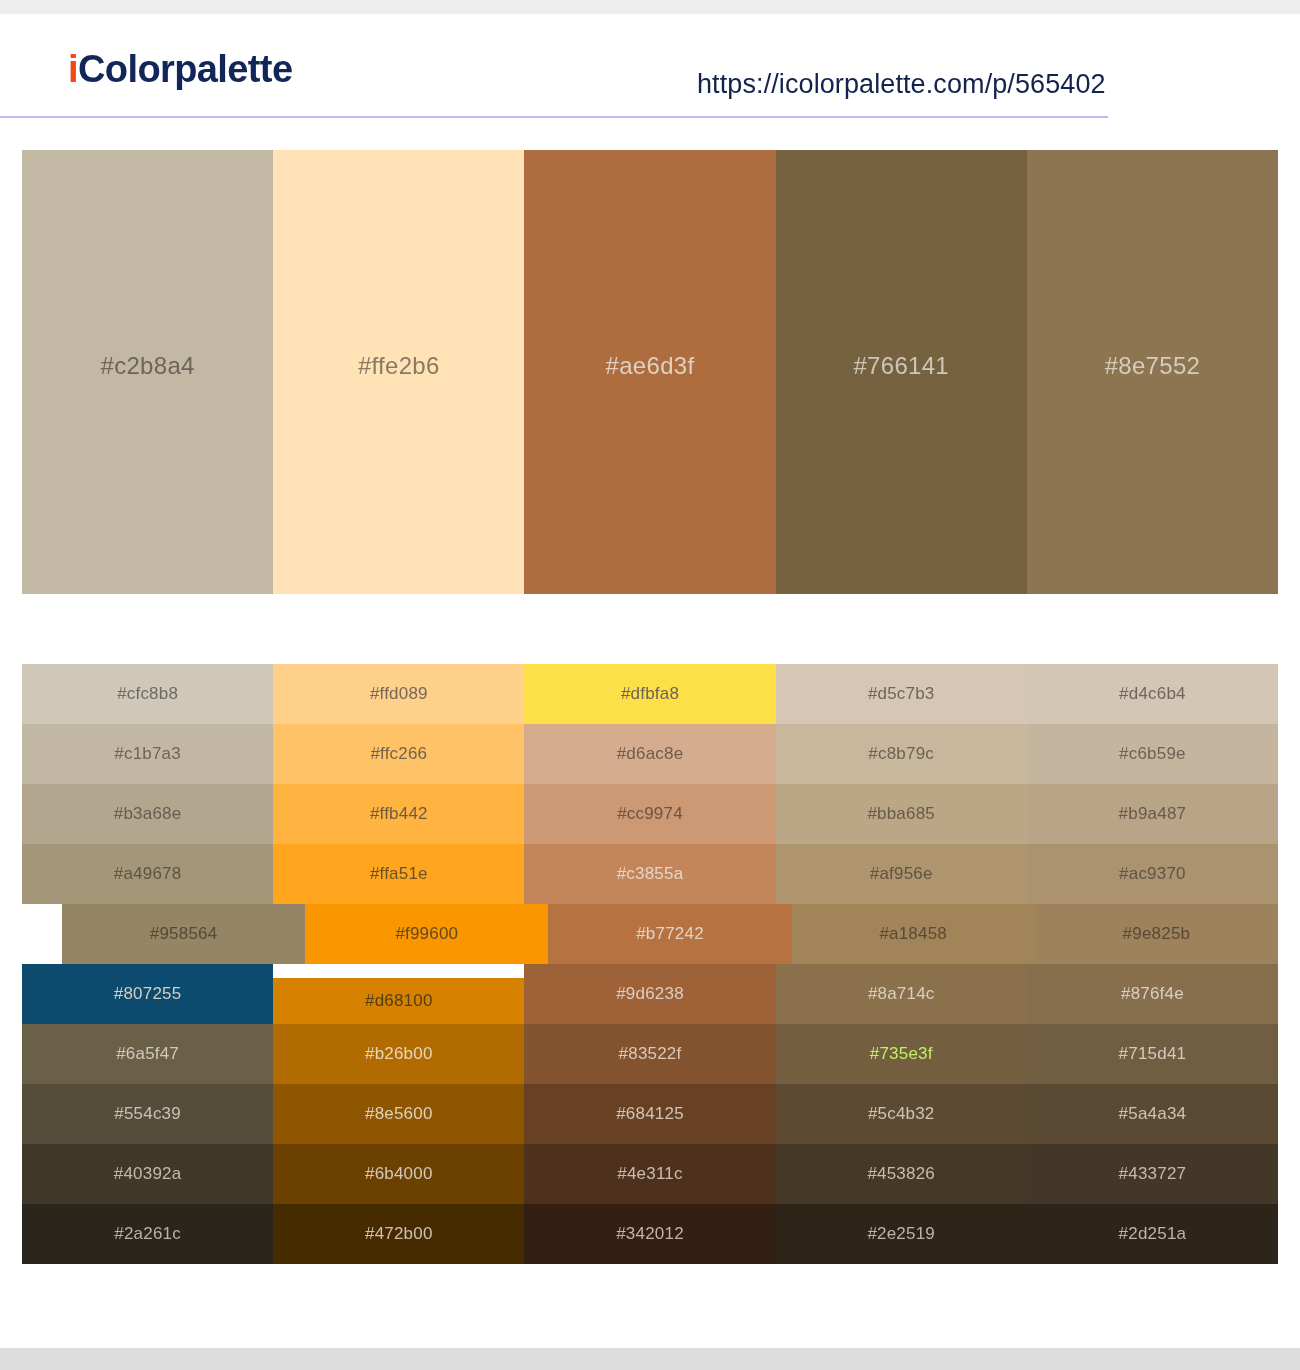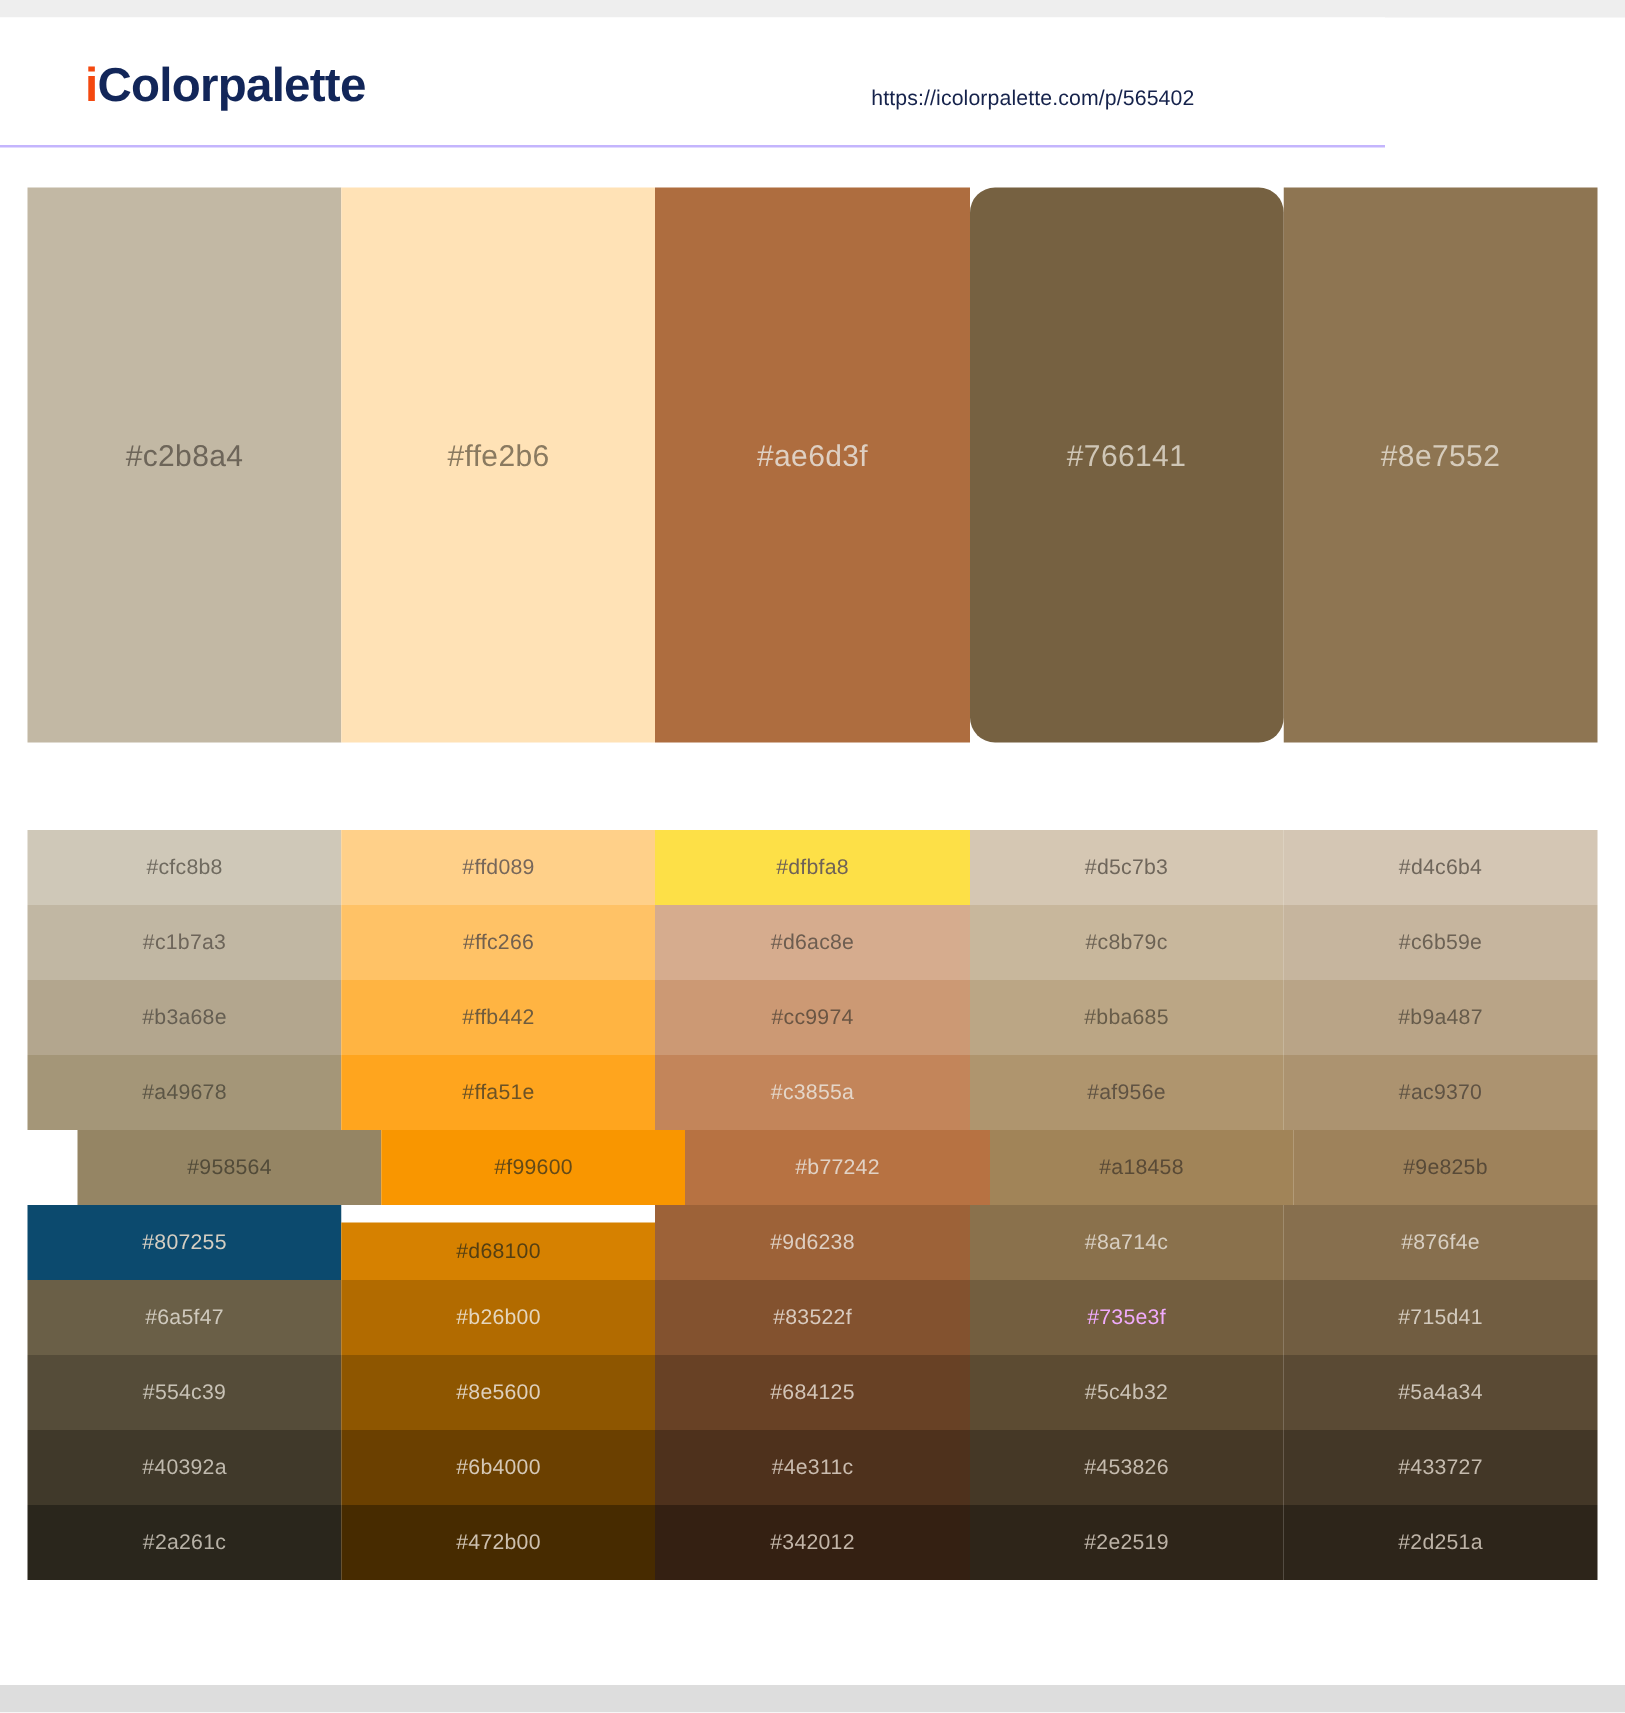--- a/index.html
+++ b/index.html
@@ -46,21 +46,21 @@
     letter-spacing: -0.6px;
     line-height: 1;
     white-space: nowrap;
   }
   .logo .logo-i { color: #f4480f; }
   .logo .logo-rest { color: #122659; }
   .header-url {
     position: absolute;
     left: 697px;
     top: 55px;
-    font-size: 17px;
+    font-size: 27px;
     color: #15224b;
     letter-spacing: 0.1px;
     white-space: nowrap;
   }
 
   
   .main-palette {
     position: absolute;
     top: 150px;
     left: 22px;
@@ -131,21 +131,21 @@
   <div class="main-palette" id="main-palette">
       <div class="main-swatch" style="background: rgb(194, 184, 164);">
         <span class="swatch-label" style="color: rgb(109, 101, 89);">#c2b8a4</span>
       </div>
       <div class="main-swatch" style="background: rgb(255, 226, 182);">
         <span class="swatch-label" style="color: rgb(138, 122, 96);">#ffe2b6</span>
       </div>
       <div class="main-swatch" style="background: rgb(174, 109, 63);">
         <span class="swatch-label" style="color: rgb(222, 208, 195);">#ae6d3f</span>
       </div>
-      <div class="main-swatch" style="background: rgb(118, 97, 65); border-radius: 20px;">
+      <div class="main-swatch" style="background: rgb(118, 97, 65);">
         <span class="swatch-label" style="color: rgb(207, 198, 182);">#766141</span>
       </div>
       <div class="main-swatch" style="background: rgb(142, 117, 82);">
         <span class="swatch-label" style="color: rgb(214, 204, 188);">#8e7552</span>
       </div>
     </div>
 
   <div class="shades-table" id="shades-table">
       <div class="shade-row">
         <div class="shade-cell" style="background: rgb(207, 200, 184); color: rgb(111, 106, 95);">#cfc8b8</div>
@@ -186,21 +186,21 @@
         <div class="shade-cell" style="background: #0c4a6e; color: rgb(213, 206, 194);">#807255</div>
         <div class="shade-cell" style="background: rgb(214, 129, 0); color: rgb(84, 63, 18); margin-top: 14px;">#d68100</div>
         <div class="shade-cell" style="background: rgb(157, 98, 56); color: rgb(221, 206, 193);">#9d6238</div>
         <div class="shade-cell" style="background: rgb(138, 113, 76); color: rgb(216, 207, 194);">#8a714c</div>
         <div class="shade-cell" style="background: rgb(135, 111, 78); color: rgb(216, 207, 194);">#876f4e</div>
       </div>
       <div class="shade-row">
         <div class="shade-cell" style="background: rgb(106, 95, 71); color: rgb(207, 201, 189);">#6a5f47</div>
         <div class="shade-cell" style="background: rgb(178, 107, 0); color: rgb(229, 214, 189);">#b26b00</div>
         <div class="shade-cell" style="background: rgb(131, 82, 47); color: rgb(217, 202, 190);">#83522f</div>
-        <div class="shade-cell" style="background: rgb(115, 94, 63); color: #f0abfc;">#735e3f</div>
+        <div class="shade-cell" style="background: rgb(115, 94, 63); color: #bef264;">#735e3f</div>
         <div class="shade-cell" style="background: rgb(113, 93, 65); color: rgb(211, 202, 189);">#715d41</div>
       </div>
       <div class="shade-row">
         <div class="shade-cell" style="background: rgb(85, 76, 57); color: rgb(200, 194, 182);">#554c39</div>
         <div class="shade-cell" style="background: rgb(142, 86, 0); color: rgb(222, 208, 189);">#8e5600</div>
         <div class="shade-cell" style="background: rgb(104, 65, 37); color: rgb(210, 196, 183);">#684125</div>
         <div class="shade-cell" style="background: rgb(92, 75, 50); color: rgb(204, 195, 182);">#5c4b32</div>
         <div class="shade-cell" style="background: rgb(90, 74, 52); color: rgb(204, 195, 182);">#5a4a34</div>
       </div>
       <div class="shade-row">

